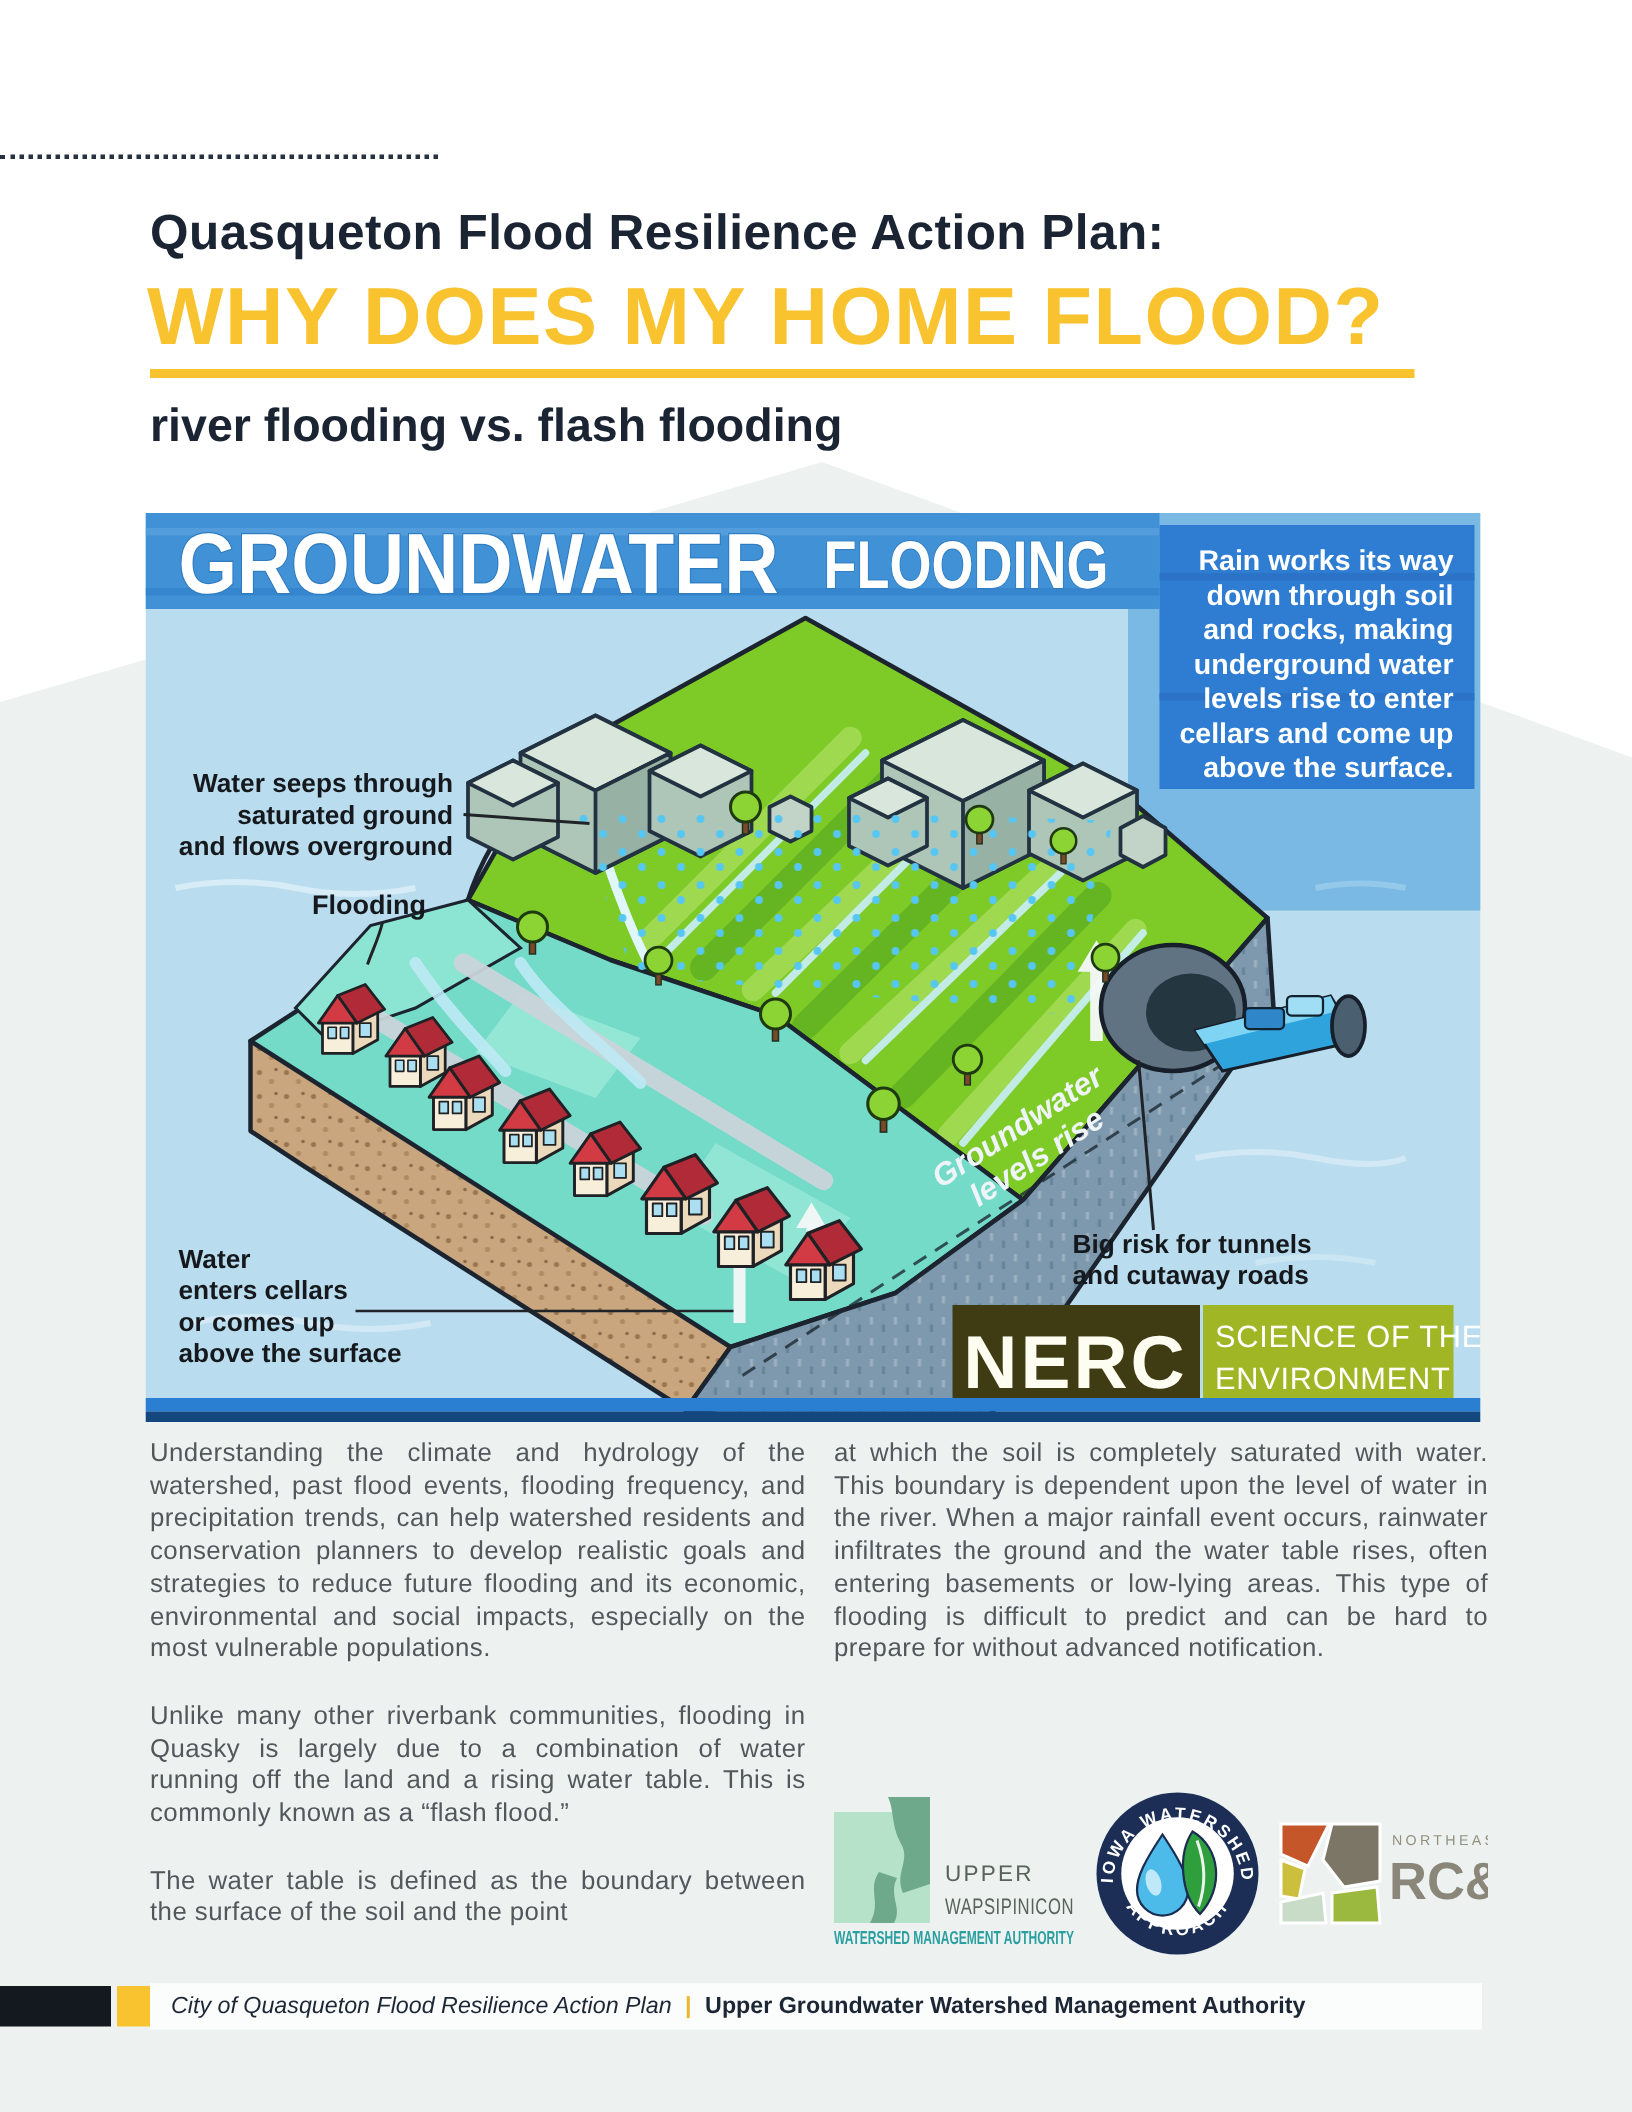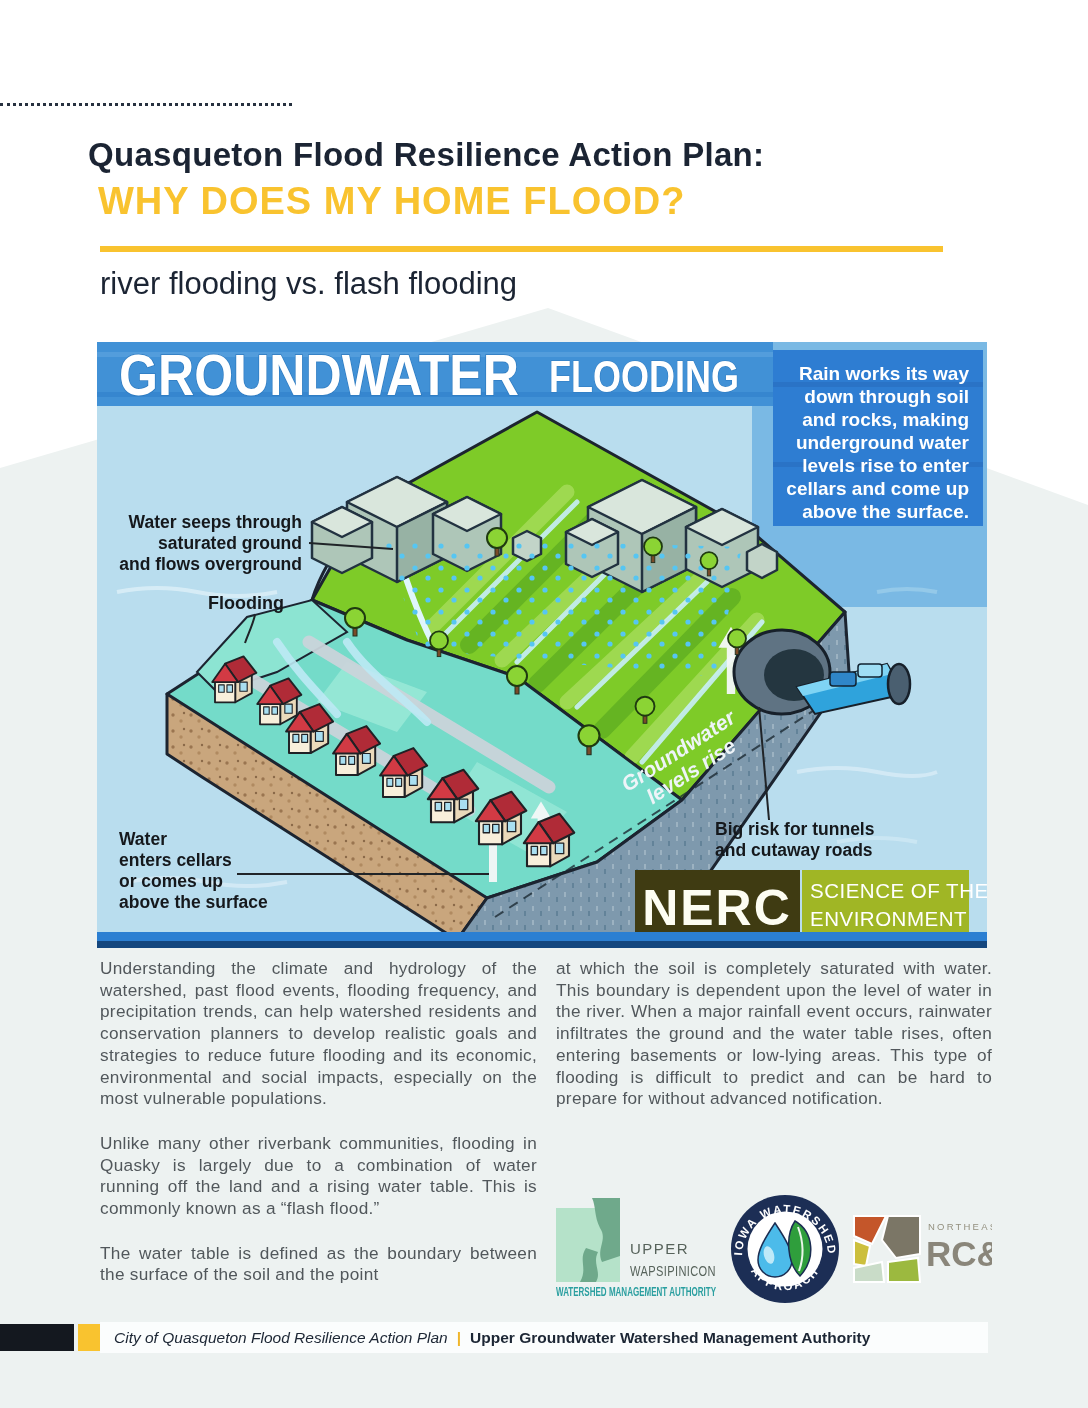--- a/index.html
+++ b/index.html
@@ -13,34 +13,34 @@
     position:absolute; left:0; top:0; width:1088px; height:1408px;
     background:#edf2f1;
     clip-path:polygon(0 468px, 548px 308px, 1088px 505px, 1088px 1408px, 0 1408px);
     z-index:0;
   }
   .dotted-rule {
     position:absolute; left:0; top:103px; width:292px;
     border-top:3px dotted #27313f; z-index:2;
   }
   .kicker {
-    position:absolute; left:88px; top:136px; width:900px;
+    position:absolute; left:100px; top:136px; width:900px;
     font-size:33px; font-weight:700; color:#1b2433; letter-spacing:.3px; z-index:2;
   }
   .main-title {
     position:absolute; left:98px; top:180px; width:940px;
-    font-size:38px; font-weight:800; color:#f9c32f; letter-spacing:1px; z-index:2;
+    font-size:54px; font-weight:800; color:#f9c32f; letter-spacing:1px; z-index:2;
   }
   .title-rule {
     position:absolute; left:100px; top:246px; width:843px; height:6px;
     background:#f9c32f; z-index:2;
   }
   .subtitle {
     position:absolute; left:100px; top:266px; width:700px;
-    font-size:31px; font-weight:400; color:#1b2433; z-index:2;
+    font-size:31px; font-weight:700; color:#1b2433; z-index:2;
   }
   .infographic {
     position:absolute; left:97px; top:342px; width:890px; height:606px; z-index:2;
   }
   .col { position:absolute; top:958px; width:437px; z-index:2;
     font-size:17.2px; line-height:21.7px; color:#51575b;
     text-align:justify; letter-spacing:.3px;
   }
   .col p { margin:0 0 23px 0; }
   .col-left { left:100px; }

